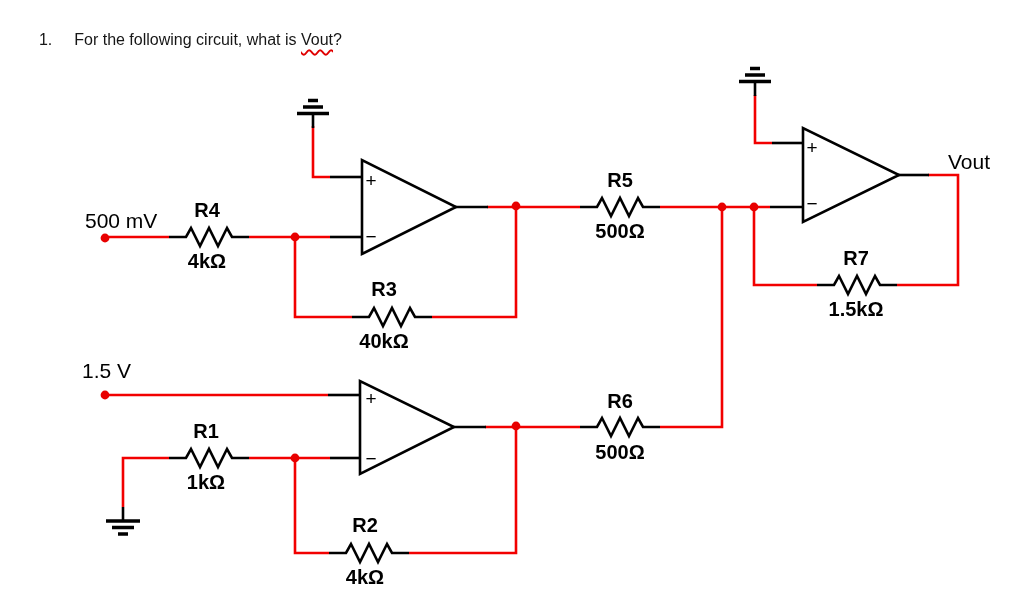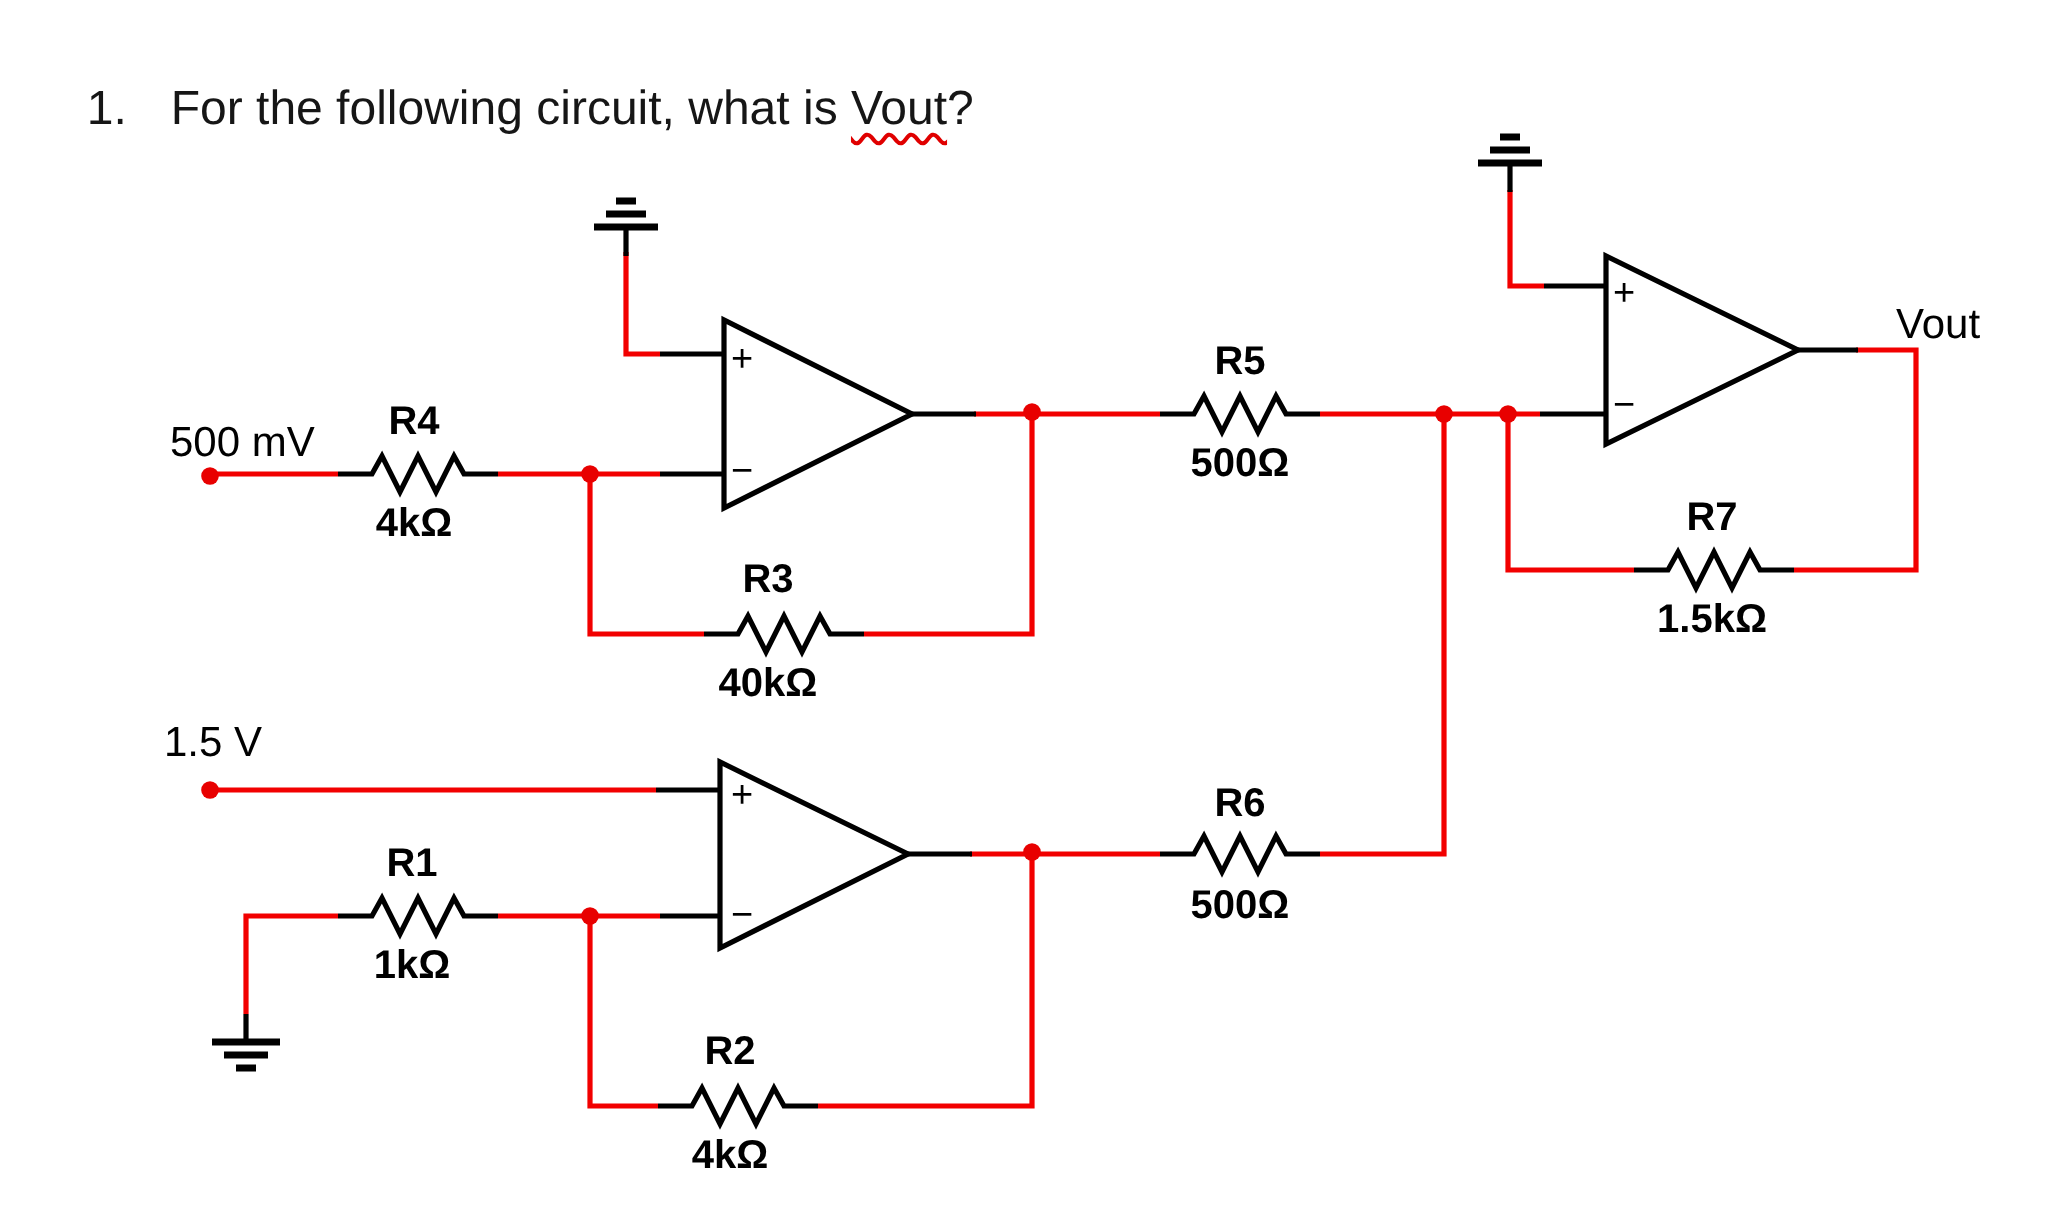--- a/index.html
+++ b/index.html
@@ -6,21 +6,21 @@
   body {
     width: 1024px; height: 604px;
     background: #ffffff;
     position: relative;
     overflow: hidden;
     font-family: "Liberation Sans", sans-serif;
   }
   .question {
     position: absolute;
     left: 30px; top: 13px;
-    font-size: 24px;
+    font-size: 16px;
     color: #161616;
     white-space: pre;
   }
   .q-number { display: inline-block; margin-right: 22px; }
   .misspell {
     text-decoration: underline wavy;
     text-decoration-color: #e00000;
     text-decoration-thickness: 1.5px;
     text-underline-offset: 4px;
   }

